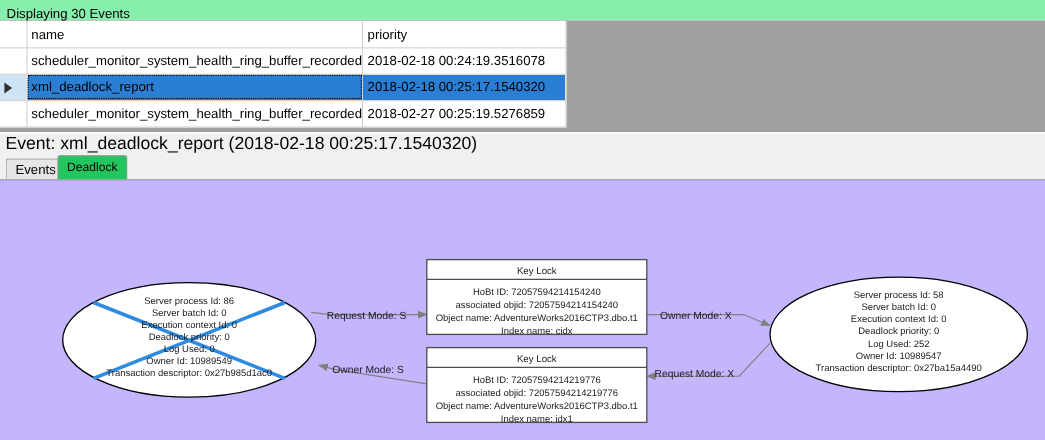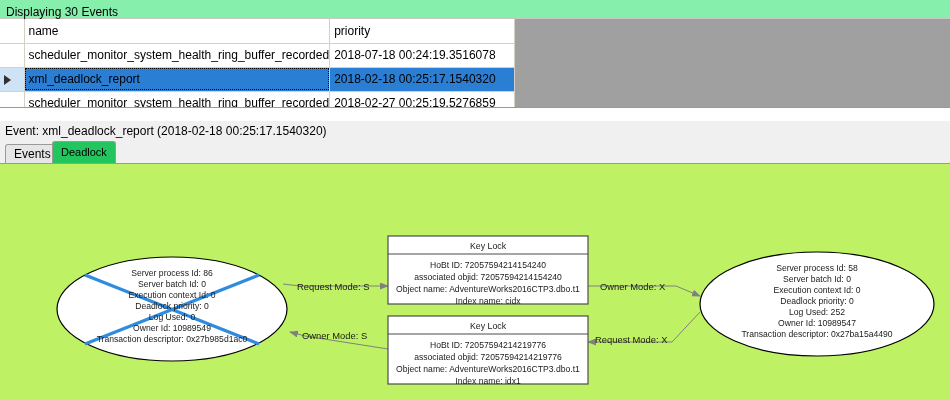--- a/index.html
+++ b/index.html
@@ -13,21 +13,21 @@
   
   .status-strip{
     position:absolute;left:0;top:0;width:950px;height:19px;
     background:#86efac;border-bottom:1px solid #c6c6c6;
     display:flex;align-items:flex-end;box-sizing:border-box;
   }
   .status-strip .txt{padding-left:6px;font-size:12px;line-height:12px;}
 
   
   .grid-wrap{
-    position:absolute;left:0;top:19px;width:950px;height:89px;
+    position:absolute;left:0;top:19px;width:950px;height:101px;
     background:#a0a0a0;box-sizing:border-box;
     border-bottom:1px solid #9a9a9a;overflow:hidden;
   }
   table.grid{border-collapse:collapse;table-layout:fixed;background:#fff;}
   table.grid td,table.grid th{
     border-right:1px solid #d4d0c8;border-bottom:1px solid #d4d0c8;
     font-weight:normal;font-size:12px;text-align:left;
     padding:0 0 0 4px;height:24px;box-sizing:border-box;
     white-space:nowrap;overflow:hidden;background:#fff;
   }
@@ -42,42 +42,42 @@
   .tri{
     display:inline-block;width:0;height:0;
     border-left:7px solid #303030;border-top:5px solid transparent;
     border-bottom:5px solid transparent;vertical-align:middle;
   }
 
   
   .event-caption{
     position:absolute;left:0;top:121px;width:950px;height:20px;
     background:#f0f0f0;display:flex;align-items:center;
-    box-sizing:border-box;padding-left:5px;font-size:12px;
+    box-sizing:border-box;padding-left:5px;font-size:16px;
   }
 
   
   .tabstrip{
     position:absolute;left:0;top:141px;width:950px;height:22px;
     background:#f0f0f0;box-sizing:border-box;
   }
   .tab{
     position:absolute;bottom:0;height:19px;line-height:19px;
     padding:0 8px;font-size:12px;box-sizing:border-box;
     border:1px solid #9a9a9a;border-bottom:none;
     border-radius:3px 3px 0 0;background:#e6e6e6;color:#000;
   }
   .tab.sel{background:#22c55e;height:22px;line-height:21px;font-size:11px;z-index:3;}
   #tab-details{left:5px;}
   #tab-deadlock{left:52px;}
 
   
   .canvas{
     position:absolute;left:0;top:163px;width:950px;height:237px;
-    background:#bef264;border-top:1px solid #9a9a9a;box-sizing:border-box;
+    background:#c4b5fd;border-top:1px solid #9a9a9a;box-sizing:border-box;
     overflow:hidden;
   }
   .canvas svg{position:absolute;left:0;top:0;}
 
   .nodetext{font-family:"Liberation Sans",sans-serif;font-size:8.6px;fill:#1a1a1a;}
   .boxtitle{font-family:"Liberation Sans",sans-serif;font-size:8.8px;fill:#1a1a1a;}
   .edgelabel{font-family:"Liberation Sans",sans-serif;font-size:9.4px;fill:#1a1a1a;}
 </style>
 </head>
 <body>
@@ -99,21 +99,21 @@
         <tr>
           <th class="hdr"></th>
           <th class="hdr">name</th>
           <th class="hdr">priority</th>
         </tr>
       </thead>
       <tbody>
         <tr>
           <td class="selcell"></td>
           <td class="namecell">scheduler_monitor_system_health_ring_buffer_recorded</td>
-          <td>2018-07-18 00:24:19.3516078</td>
+          <td>2018-02-18 00:24:19.3516078</td>
         </tr>
         <tr class="row-selected">
           <td class="selcell">
             <span class="tri"></span>
           </td>
           <td class="namecell">xml_deadlock_report</td>
           <td>2018-02-18 00:25:17.1540320</td>
         </tr>
         <tr>
           <td class="selcell"></td>

